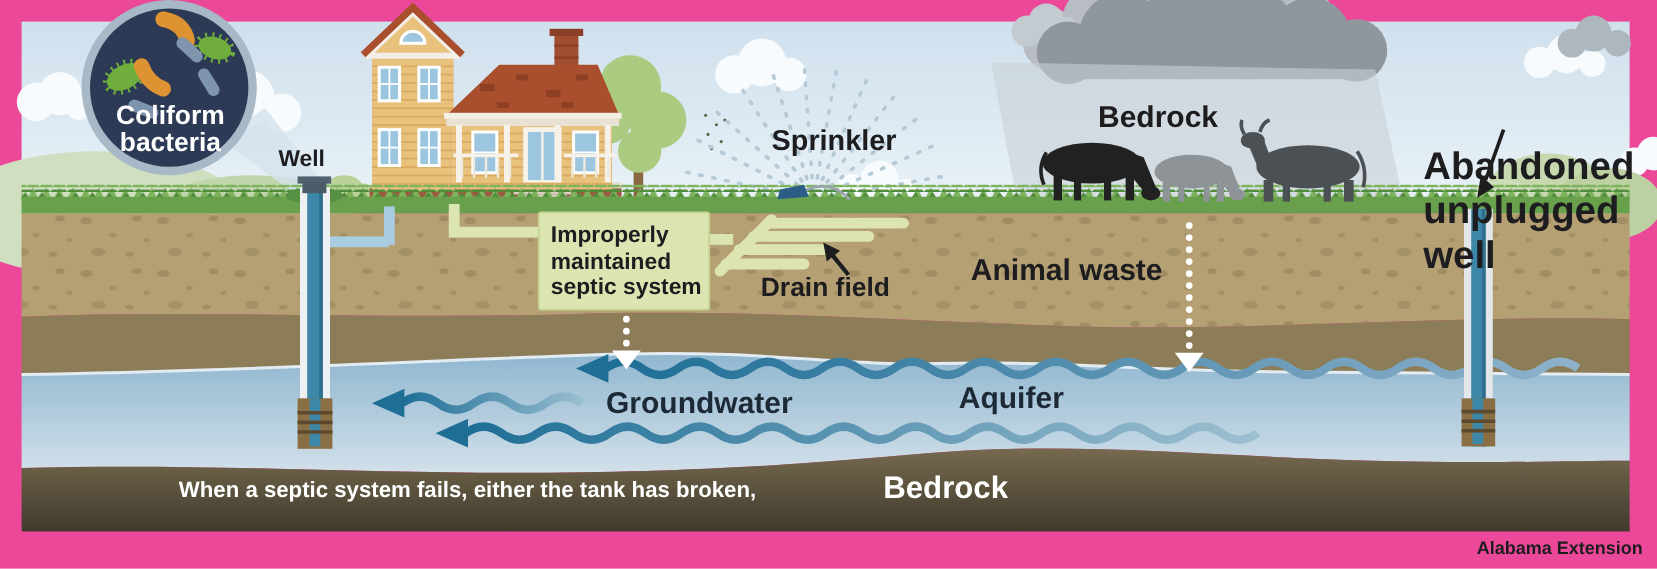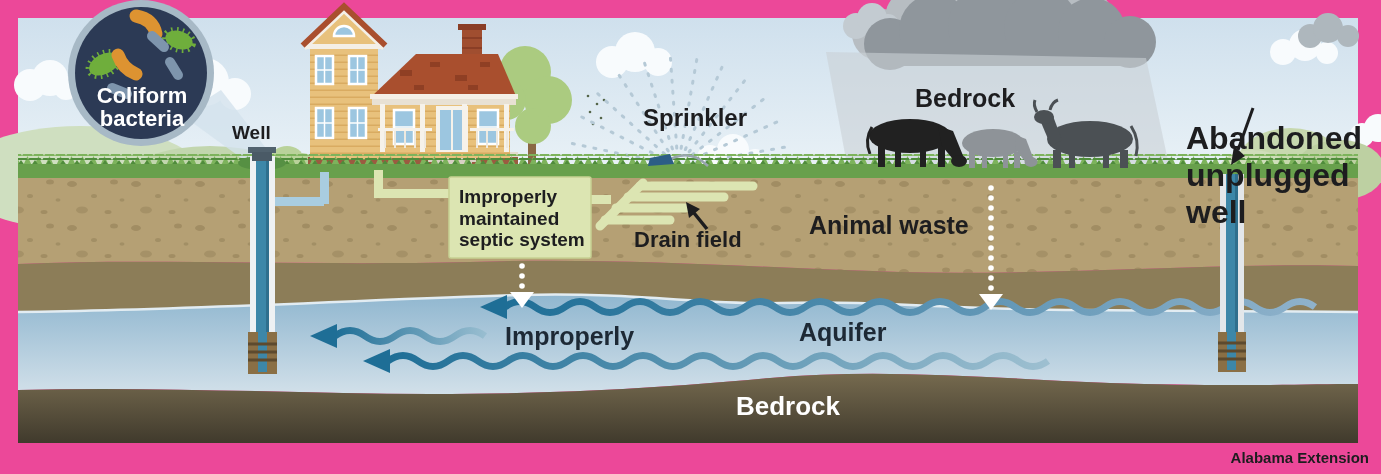--- a/index.html
+++ b/index.html
@@ -411,20 +411,21 @@
 </svg>
 
 <div class="lbl wrap" id="lbl-coliform">Coliform bacteria</div>
 <div class="lbl" id="lbl-well">Well</div>
 <div class="lbl" id="lbl-sprinkler">Sprinkler</div>
 <div class="lbl" id="lbl-rainfall">Bedrock</div>
 <div class="lbl wrap" id="lbl-abandoned">Abandoned unplugged well</div>
 <div class="lbl wrap" id="lbl-septic">Improperly maintained septic system</div>
 <div class="lbl" id="lbl-drainfield">Drain field</div>
 <div class="lbl" id="lbl-animal">Animal waste</div>
-<div class="lbl" id="lbl-groundwater">Improperly</div>
+<div class="lbl" id="lbl-groundwater">Groundwater</div>
 <div class="lbl" id="lbl-aquifer">Aquifer</div>
 <div class="lbl" id="lbl-bedrock">Bedrock</div>
 <div class="lbl wrap" id="caption">
+  <div>When a septic system fails, either the tank has broken,</div>
 </div>
 <div class="lbl" id="credit">Alabama Extension</div>
 
 </div>
 
 </body></html>

